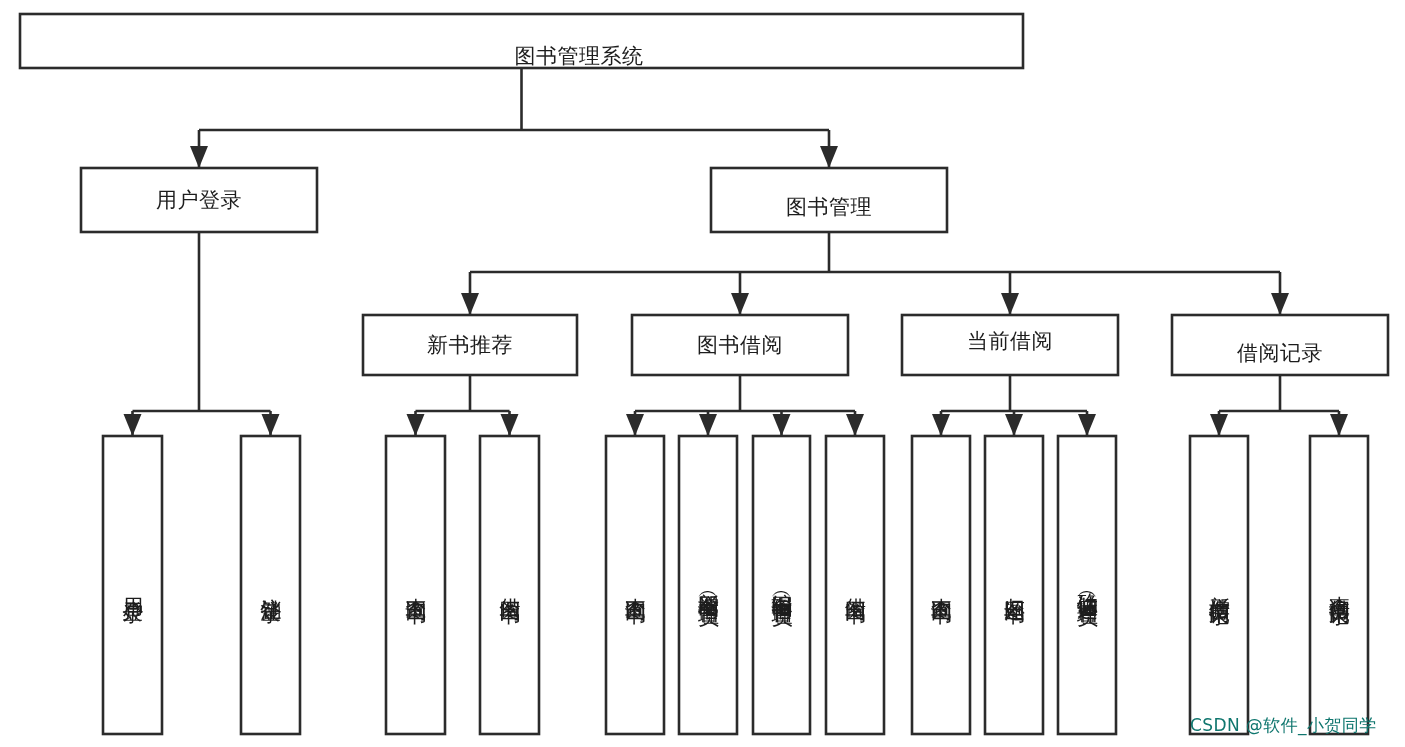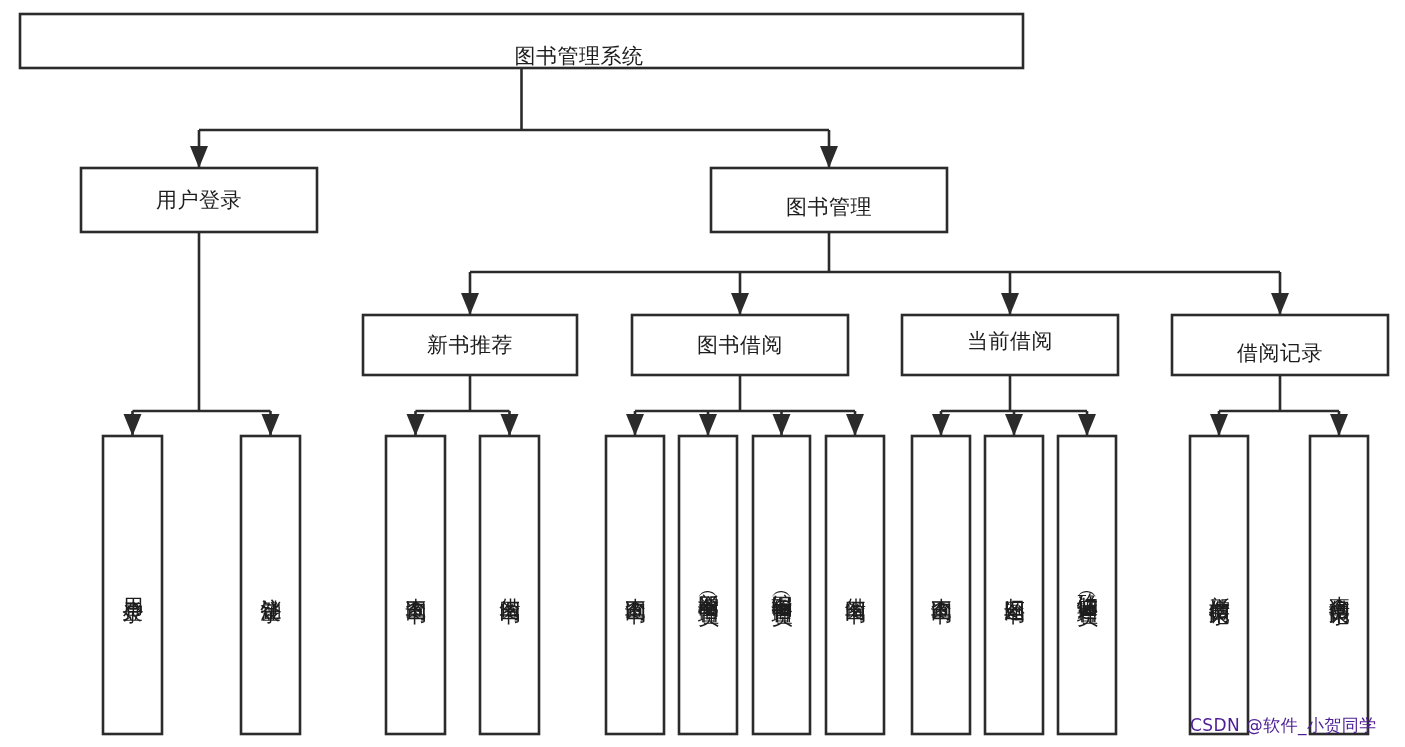--- a/index.html
+++ b/index.html
@@ -61,21 +61,21 @@
     text-orientation: upright;
     font-size: 21px;
     line-height: 1.0;
     letter-spacing: 2px;
   }
   .watermark {
     position: absolute;
     left: 1190px;
     top: 714px;
     font-size: 17px;
-    color: #4c1d95;
+    color: #0f766e;
     white-space: nowrap;
     letter-spacing: 0.4px;
   }
 </style>
 </head>
 <body>
 
 <div id="diagram-root">
 
   <svg class="diagram-canvas" viewBox="0 0 1405 747">

